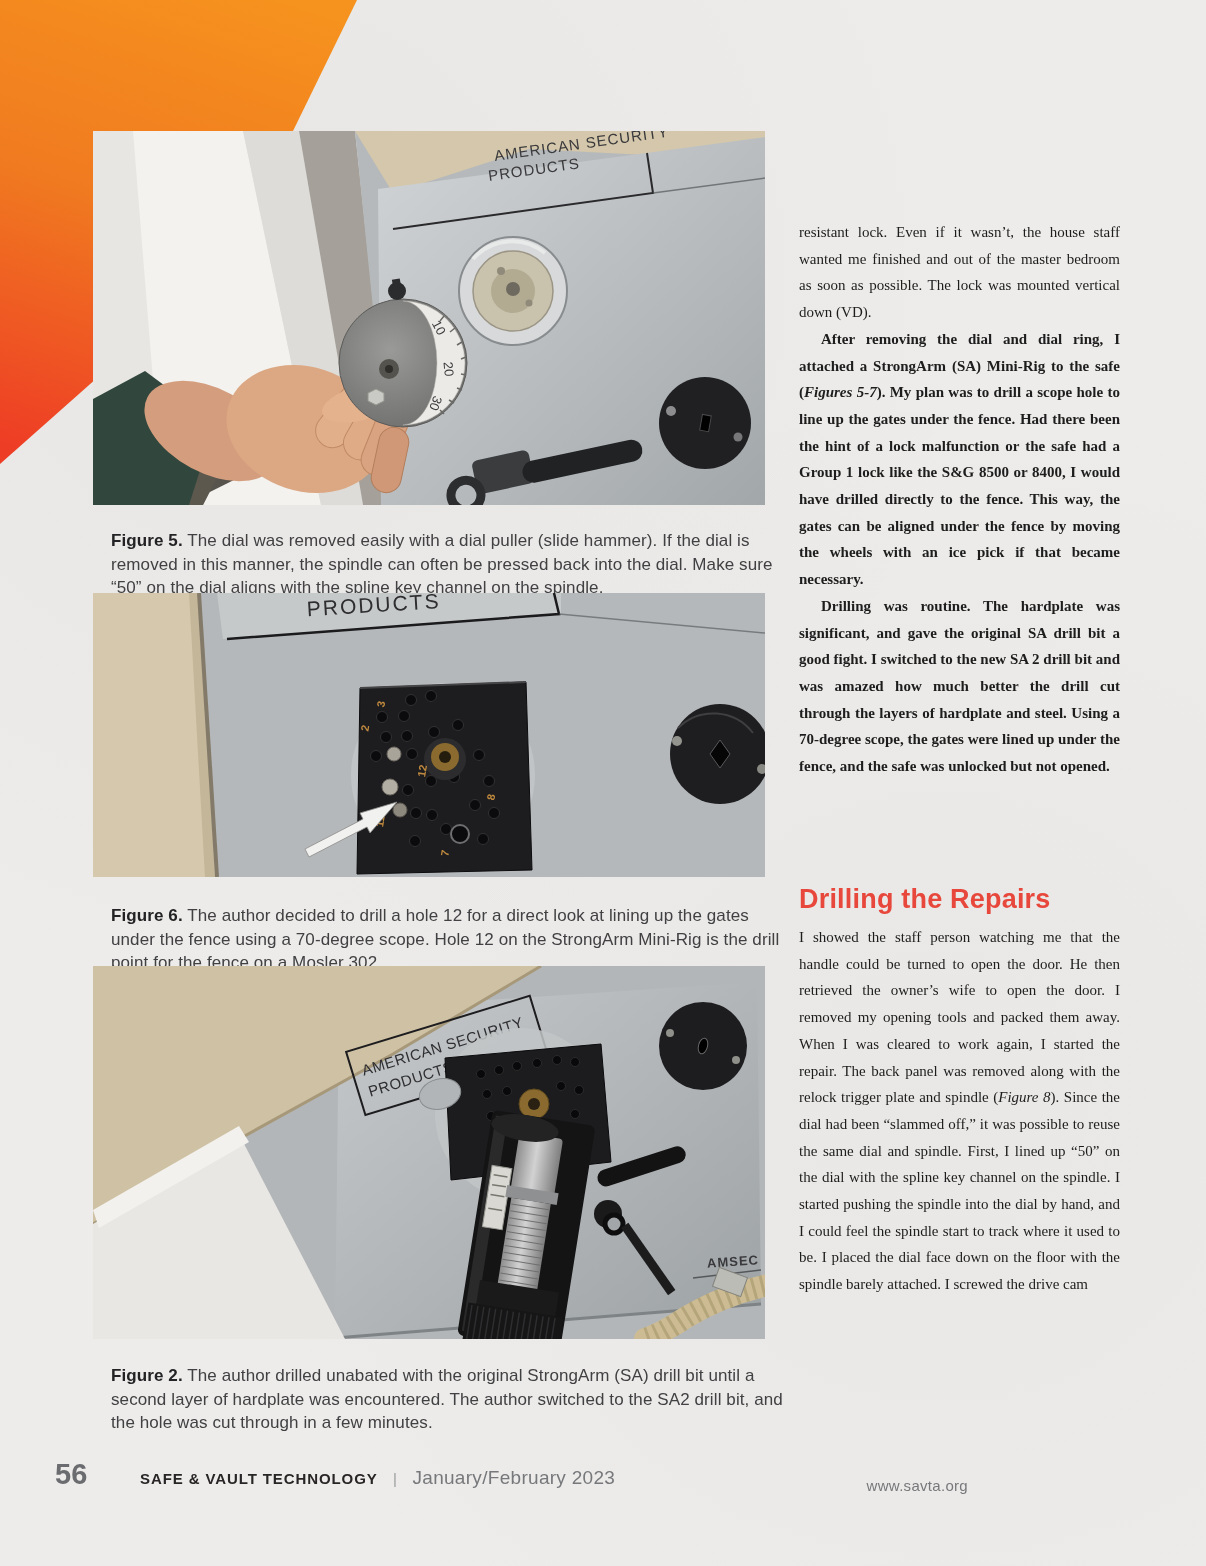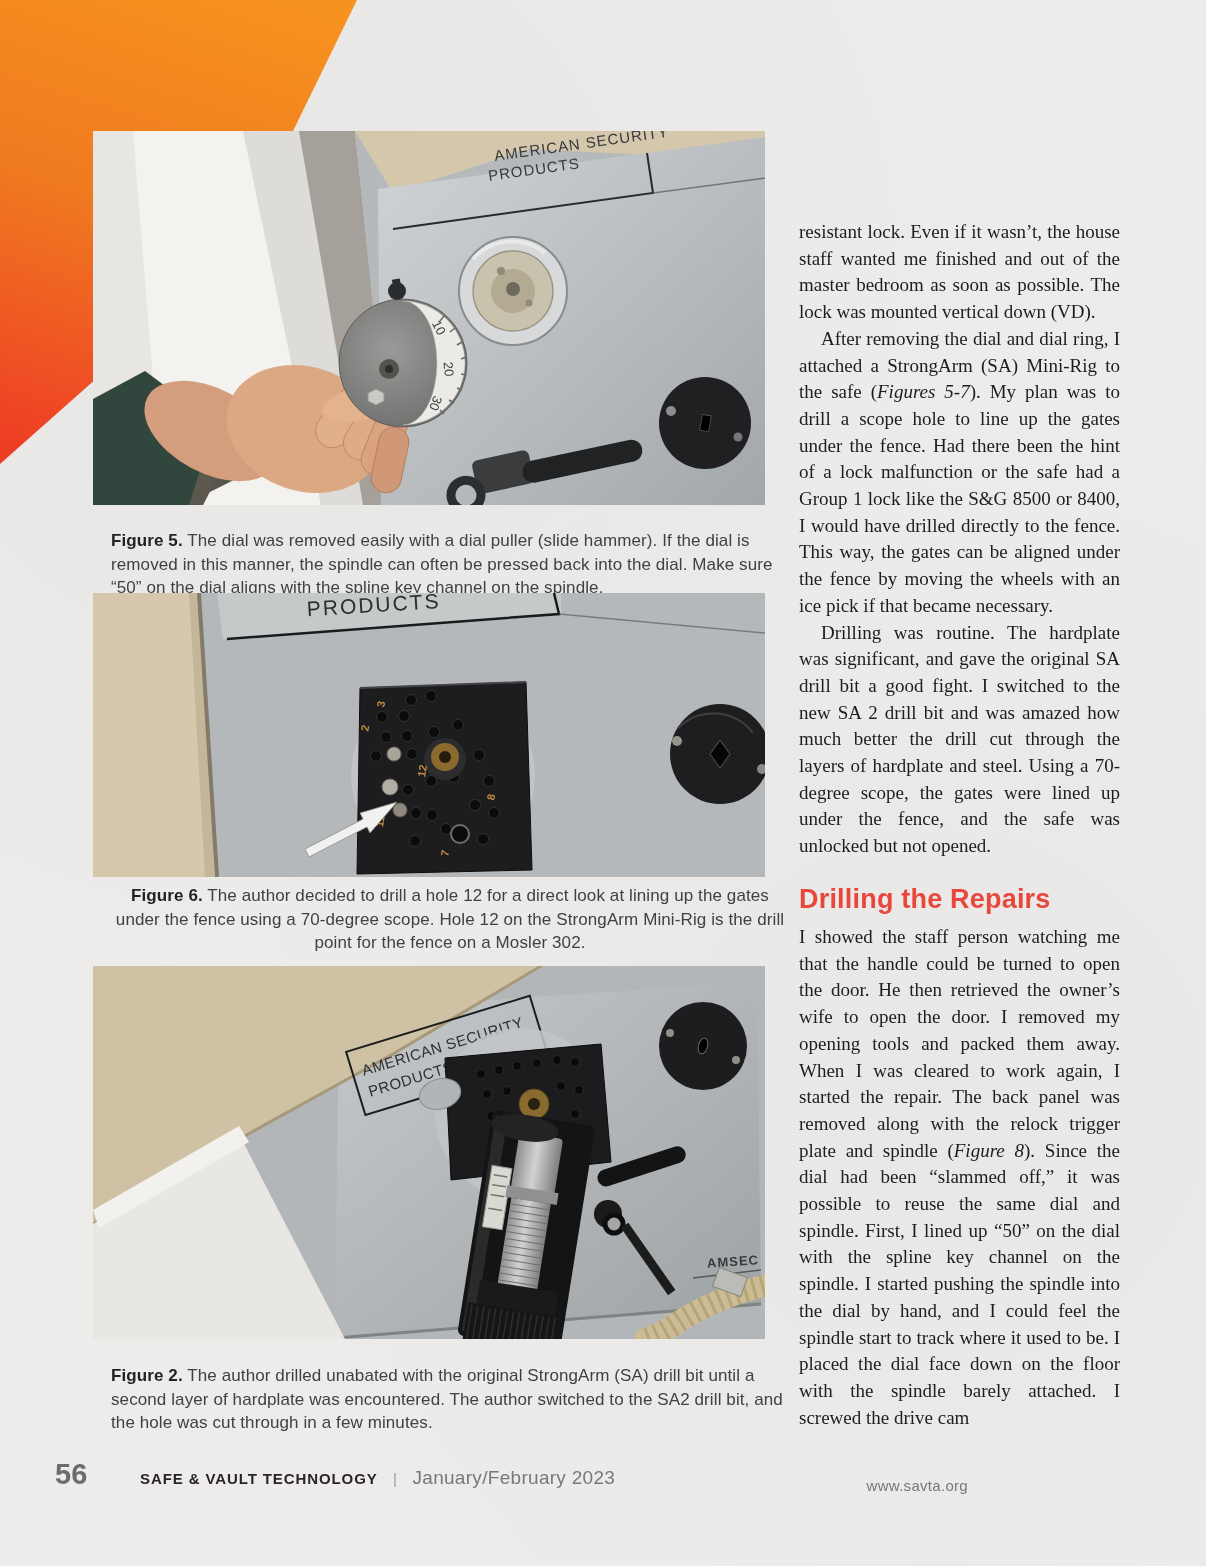--- a/index.html
+++ b/index.html
@@ -20,31 +20,31 @@
   .photo{position:absolute;left:93px;width:672px;}
   .photo svg{display:block;}
   #photo-fig5{top:131px;height:374px;}
   #photo-fig6{top:593px;height:284px;}
   #photo-fig7{top:966px;height:373px;}
   .caption{
     position:absolute;left:93px;width:678px;margin:18px;
     font-size:17px;line-height:23.5px;color:#414143;letter-spacing:0.1px;
   }
   #caption-fig5{top:511px;}
-  #caption-fig6{top:866px;text-align:center;}
+  #caption-fig6{top:886px;}
   #caption-fig7{top:1346px;}
   .cap-label{color:#232325;font-weight:bold;}
   .col-a{position:absolute;left:799px;top:219px;width:321px;}
   .col-b{position:absolute;left:799px;top:884px;width:321px;}
   .body-p{
     font-family:"Liberation Serif", serif;
-    font-size:19px;line-height:26.7px;color:#1d1d1d;
+    font-size:15px;line-height:26.7px;color:#1d1d1d;
     text-align:justify;margin:0;
   }
-  .body-p.indent{text-indent:22px;}
+  .body-p.indent{text-indent:22px;font-weight:bold;}
   .body-p em{font-style:italic;}
   .section-heading{
     font-family:"Liberation Sans", sans-serif;
     font-size:27px;font-weight:bold;color:#E8473C;
     margin:0 0 9px 0;letter-spacing:0.2px;
   }
   .page-footer{position:absolute;left:0;top:1458px;width:1056px;height:44px;}
   .pagenum{position:absolute;left:55px;top:0;font-size:29px;font-weight:bold;color:#6b6c6f;}
   .footer-line{position:absolute;left:140px;top:9px;white-space:nowrap;}
   .mag{font-size:15px;font-weight:bold;color:#292526;letter-spacing:0.9px;}

